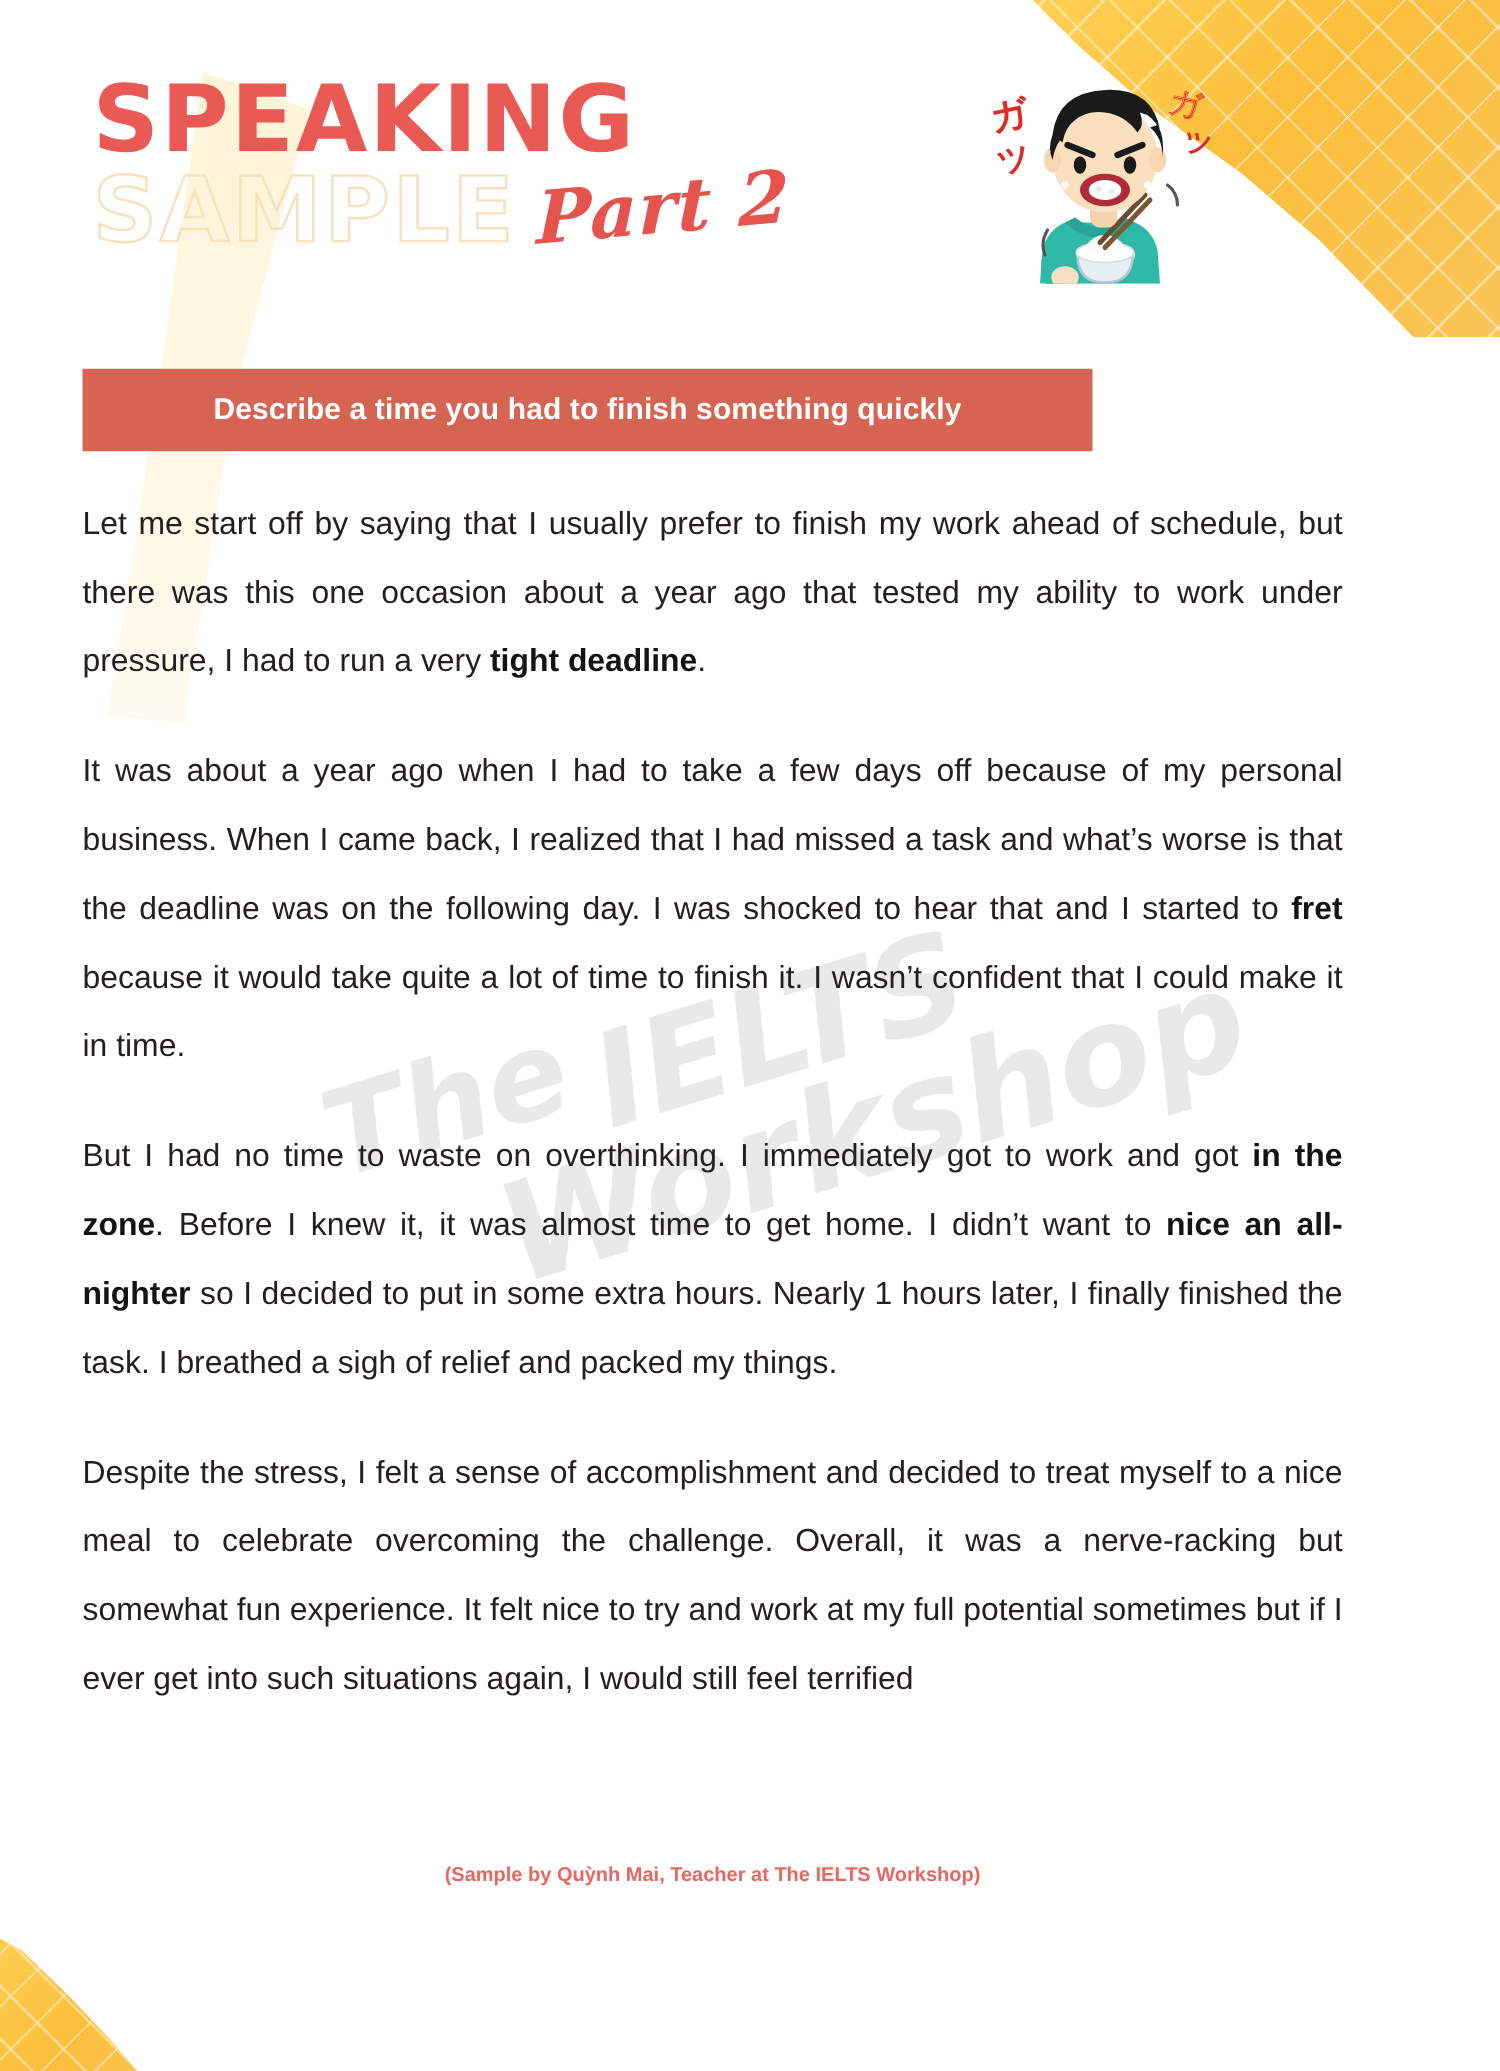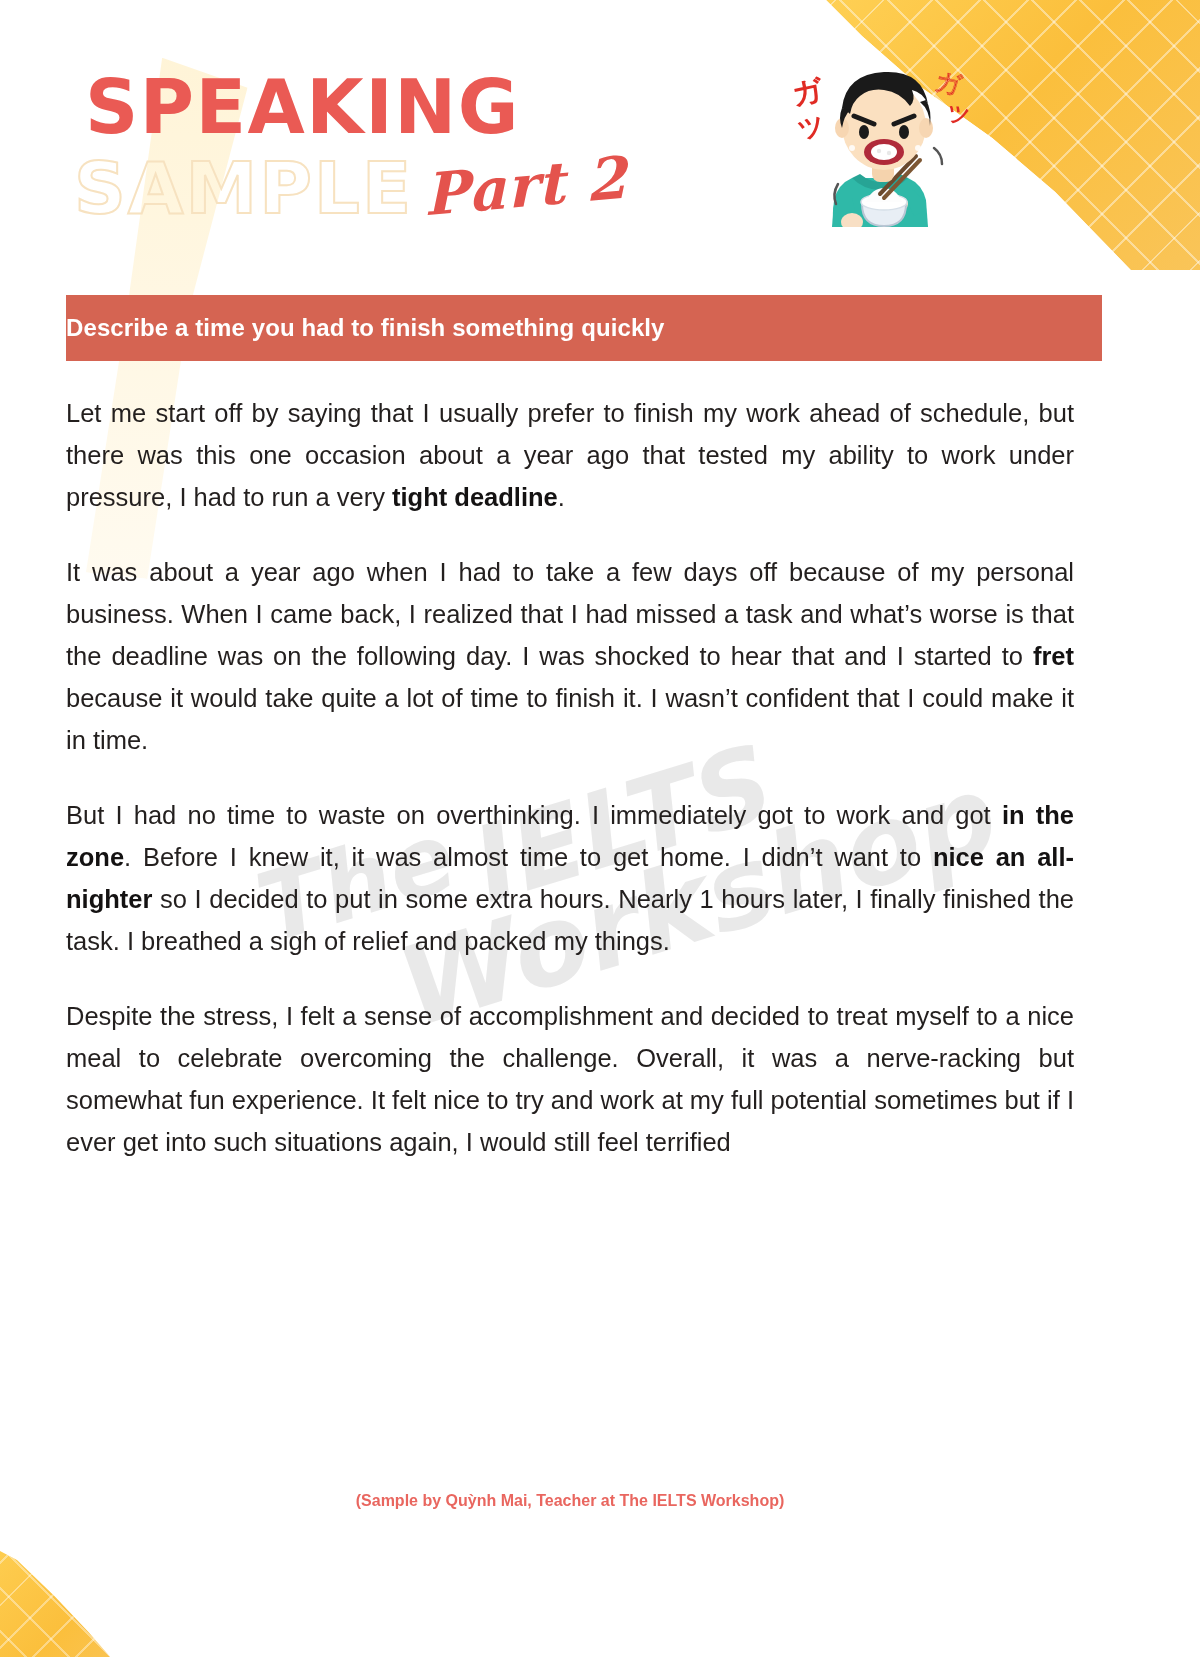--- a/index.html
+++ b/index.html
@@ -119,21 +119,21 @@
     left: 74px;
     top: 62px;
   }
   #title-speaking {
     font-family: "DejaVu Sans", sans-serif;
     font-size: 74px;
     font-weight: bold;
     letter-spacing: 1.5px;
     color: #ea5a54;
     line-height: 0.92;
-    margin: 11px;
+    margin: 0;
   }
   #title-second-row {
     display: flex;
     align-items: flex-end;
     margin-top: 2px;
   }
   #title-sample {
     font-family: "DejaVu Sans", sans-serif;
     font-size: 72px;
     font-weight: bold;
@@ -172,25 +172,26 @@
   #sfx-gatsu-1 { left: 12px; top: 20px; transform: rotate(-12deg); }
   #sfx-gatsu-2 { left: 18px; top: 58px; transform: rotate(-14deg); font-size: 26px; }
   #sfx-gatsu-3 { position: absolute; right: 8px; top: 14px; font-family:"DejaVu Sans",sans-serif; font-weight:bold; color:#e02b24; font-size:26px; transform: rotate(12deg); }
   #sfx-gatsu-4 { position: absolute; right: 0px; top: 48px; font-family:"DejaVu Sans",sans-serif; font-weight:bold; color:#e02b24; font-size:22px; transform: rotate(14deg); }
 
   
   #prompt-banner {
     position: absolute;
     left: 66px;
     top: 295px;
-    width: 1036px;
+    width: 808px;
     height: 66px;
     background: #d56452;
     display: flex;
     align-items: center;
+    justify-content: center;
     z-index: 3;
   }
   #prompt-banner-text {
     color: #ffffff;
     font-family: "Liberation Sans", sans-serif;
     font-size: 24px;
     font-weight: bold;
     letter-spacing: 0.1px;
     text-align: center;
   }
@@ -199,21 +200,21 @@
   #answer-body {
     position: absolute;
     left: 66px;
     top: 392px;
     width: 1008px;
     z-index: 2;
   }
   .para {
     font-family: "Liberation Sans", sans-serif;
     font-size: 25.5px;
-    line-height: 42px;
+    line-height: 55px;
     color: #231f1e;
     text-align: justify;
     text-justify: inter-word;
     margin: 0 0 33px 0;
   }
   .para:last-of-type { margin-bottom: 0; }
   .para b { font-weight: bold; color: #141212; }
 
   #attribution {
     position: absolute;

